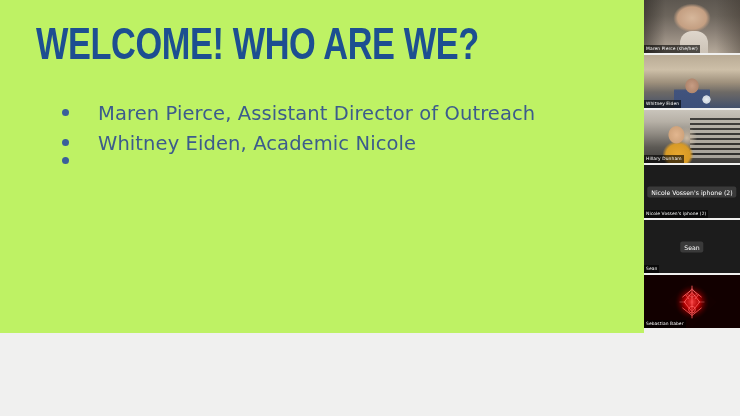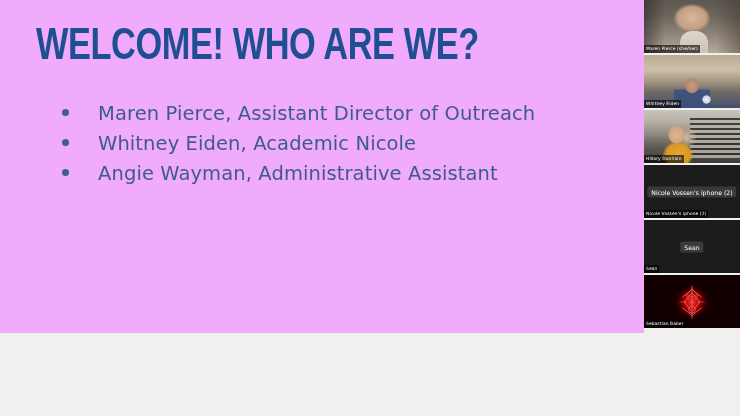--- a/index.html
+++ b/index.html
@@ -20,21 +20,21 @@
     background: #f0f0ef;
   }
 
   
   .slide {
     position: absolute;
     left: 0;
     top: 0;
     width: 740px;
     height: 368px;
-    background: #f0abfc;
+    background: #bef264;
   }
 
   .slide-title {
     position: absolute;
     left: 36px;
     top: 22px;
     font-family: "Liberation Sans Narrow", "Liberation Sans", sans-serif;
     font-weight: 700;
     font-size: 44px;
     line-height: 1.0;
@@ -262,21 +262,20 @@
       <li class="bullet-item">
         <span class="bullet-dot"></span>
         <span class="bullet-text">Maren Pierce, Assistant Director of Outreach</span>
       </li>
       <li class="bullet-item">
         <span class="bullet-dot"></span>
         <span class="bullet-text">Whitney Eiden, Academic Nicole</span>
       </li>
       <li class="bullet-item">
         <span class="bullet-dot"></span>
-        <span class="bullet-text">Angie Wayman, Administrative Assistant</span>
       </li>
     </ul>
 
   </div>
 
   <div class="filmstrip">
 
     <div class="tile">
       <div class="tile-video v-maren"></div>
       <div class="tile-name">Maren Pierce (she/her)</div>

